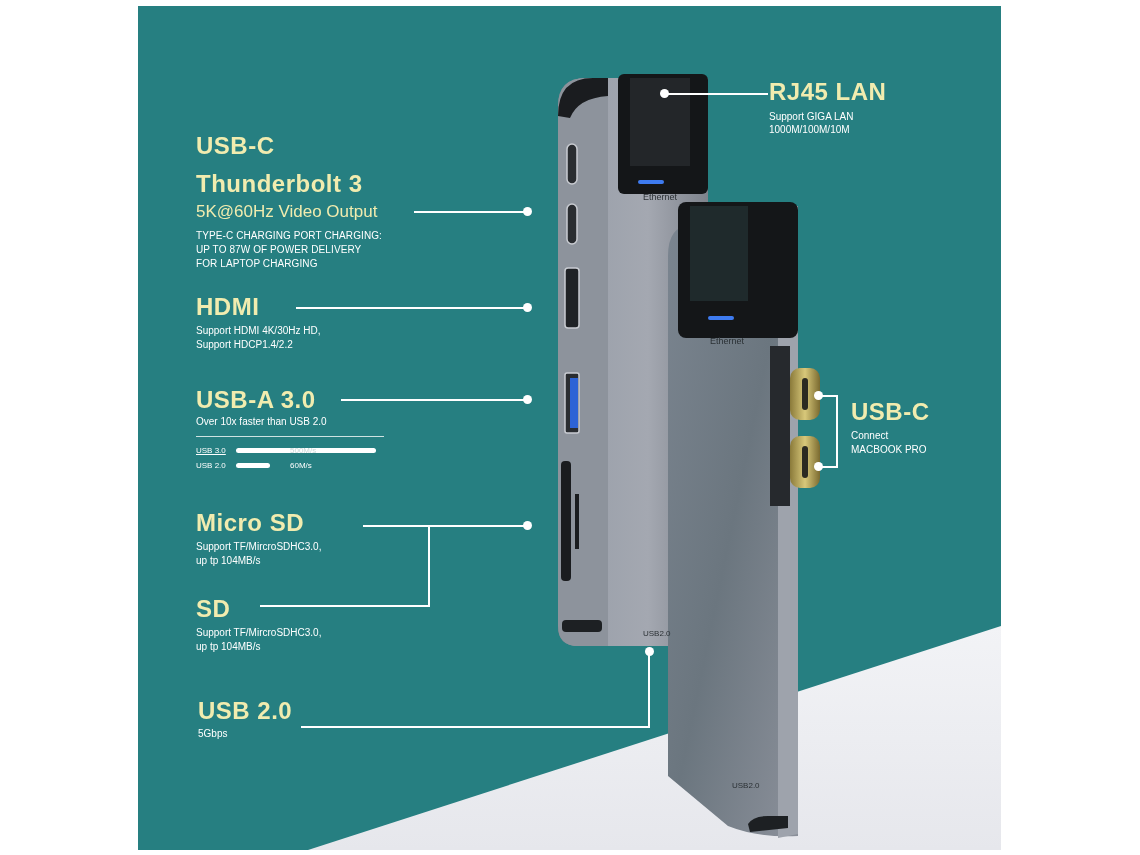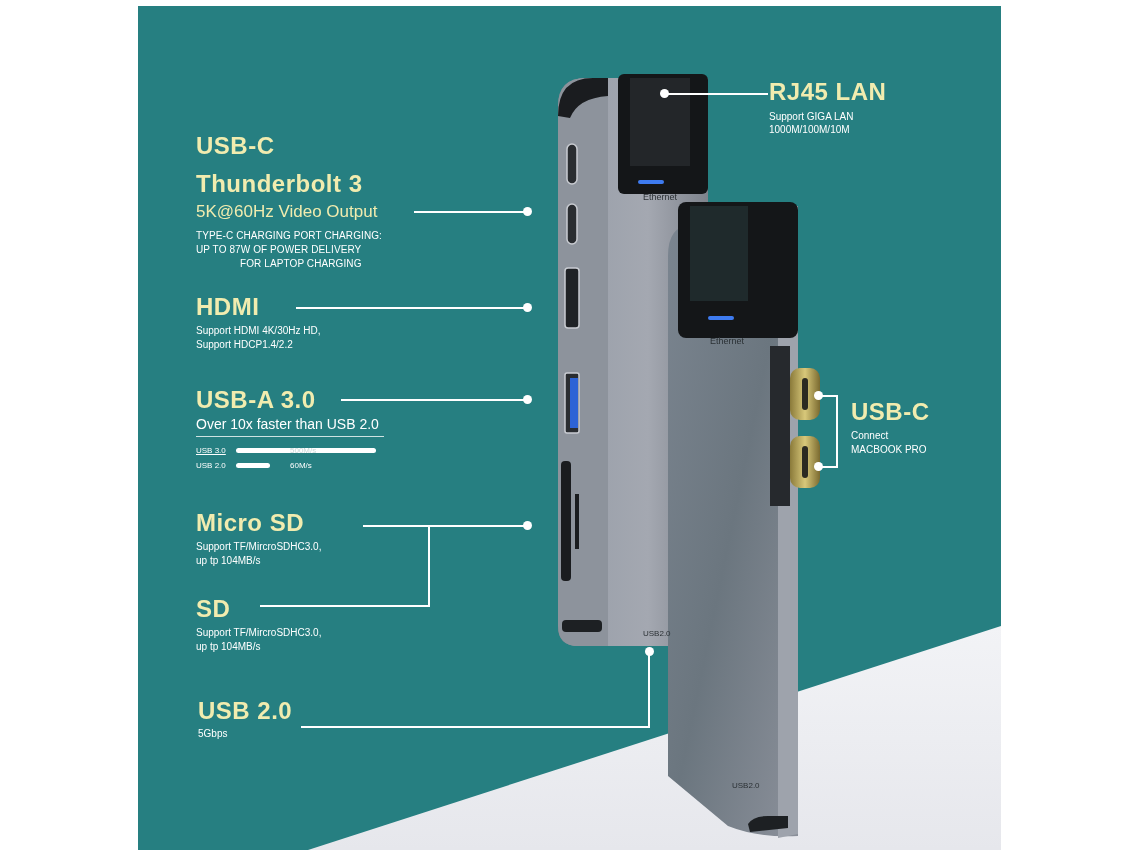--- a/index.html
+++ b/index.html
@@ -96,32 +96,32 @@
   <div class="abs label-dev" style="left:594px;top:775px;font-size:8px;">USB2.0</div>
 
 
   <div class="abs head" style="left:58px;top:126px;">USB-C</div>
   <div class="abs head" style="left:58px;top:164px;">Thunderbolt 3</div>
   <div class="abs sub" style="left:58px;top:196px;">5K@60Hz Video Output</div>
   <div class="line" style="left:276px;top:205px;width:112px;height:2px;"></div>
   <div class="dot" style="left:385px;top:201px;"></div>
   <div class="abs smallcap" style="left:58px;top:223px;">TYPE-C CHARGING PORT CHARGING:</div>
   <div class="abs smallcap" style="left:58px;top:237px;">UP TO 87W OF POWER DELIVERY</div>
-  <div class="abs smallcap" style="left:58px;top:251px;margin-left:44px;">FOR LAPTOP CHARGING</div>
+  <div class="abs smallcap" style="left:58px;top:251px;">FOR LAPTOP CHARGING</div>
 
   <div class="abs head" style="left:58px;top:287px;">HDMI</div>
   <div class="line" style="left:158px;top:301px;width:230px;height:2px;"></div>
   <div class="dot" style="left:385px;top:297px;"></div>
   <div class="abs small" style="left:58px;top:318px;">Support HDMI 4K/30Hz HD,</div>
   <div class="abs small" style="left:58px;top:332px;">Support HDCP1.4/2.2</div>
 
   <div class="abs head" style="left:58px;top:380px;">USB-A 3.0</div>
   <div class="line" style="left:203px;top:393px;width:185px;height:2px;"></div>
   <div class="dot" style="left:385px;top:389px;"></div>
-  <div class="abs" style="left:58px;top:410px;color:#ffffff;font-size:14px;white-space:nowrap;">Over 10x faster than USB 2.0</div>
+  <div class="abs" style="left:58px;top:410px;color:#ffffff;font-size:10px;white-space:nowrap;">Over 10x faster than USB 2.0</div>
   <div class="underline" style="left:58px;top:430px;width:188px;"></div>
 
   <div class="abs tiny" style="left:58px;top:440px;text-decoration:underline;">USB 3.0</div>
   <div class="bar" style="left:98px;top:442px;width:140px;"></div>
   <div class="abs tiny" style="left:152px;top:440px;color:#c8d7d8;">500M/s</div>
 
   <div class="abs tiny" style="left:58px;top:455px;">USB 2.0</div>
   <div class="bar" style="left:98px;top:457px;width:34px;"></div>
   <div class="abs tiny" style="left:152px;top:455px;">60M/s</div>
 

